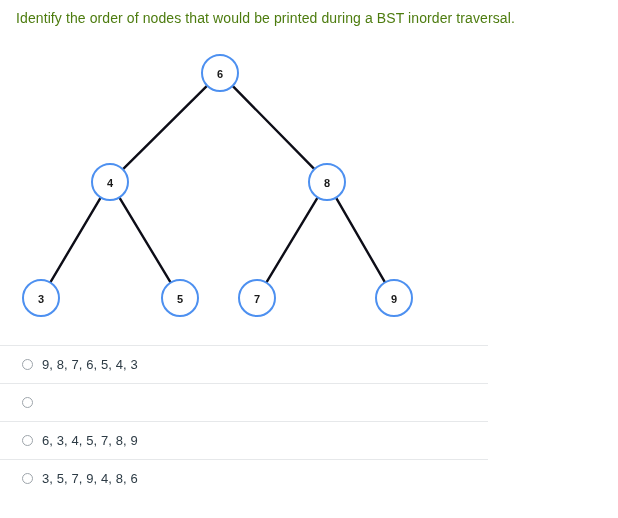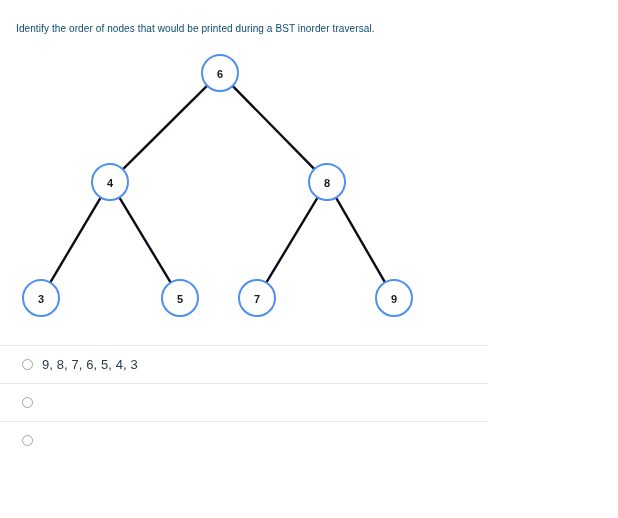--- a/index.html
+++ b/index.html
@@ -12,24 +12,24 @@
     height: 518px;
     position: relative;
     font-family: "Liberation Sans", sans-serif;
     color: #2d3b45;
     overflow: hidden;
   }
 
   #question-stem {
     position: absolute;
     left: 16px;
-    top: 20px;
-    font-size: 10px;
+    top: 9px;
+    font-size: 14px;
     line-height: 18px;
-    color: #0c4a6e;
+    color: #4d7c0f;
     letter-spacing: 0.1px;
     white-space: nowrap;
   }
 
   #tree-figure {
     position: absolute;
     left: 0px;
     top: 45px;
     width: 450px;
     height: 290px;
@@ -139,14 +139,19 @@
 <div id="answer-list">
     <div class="answer-option">
       <span class="radio-icon"></span>
       <span class="answer-text">9, 8, 7, 6, 5, 4, 3</span>
     </div>
     <div class="answer-option">
       <span class="radio-icon"></span>
     </div>
     <div class="answer-option">
       <span class="radio-icon"></span>
+      <span class="answer-text">6, 3, 4, 5, 7, 8, 9</span>
+    </div>
+    <div class="answer-option">
+      <span class="radio-icon"></span>
+      <span class="answer-text">3, 5, 7, 9, 4, 8, 6</span>
     </div>
   </div>
 
 </body></html>

